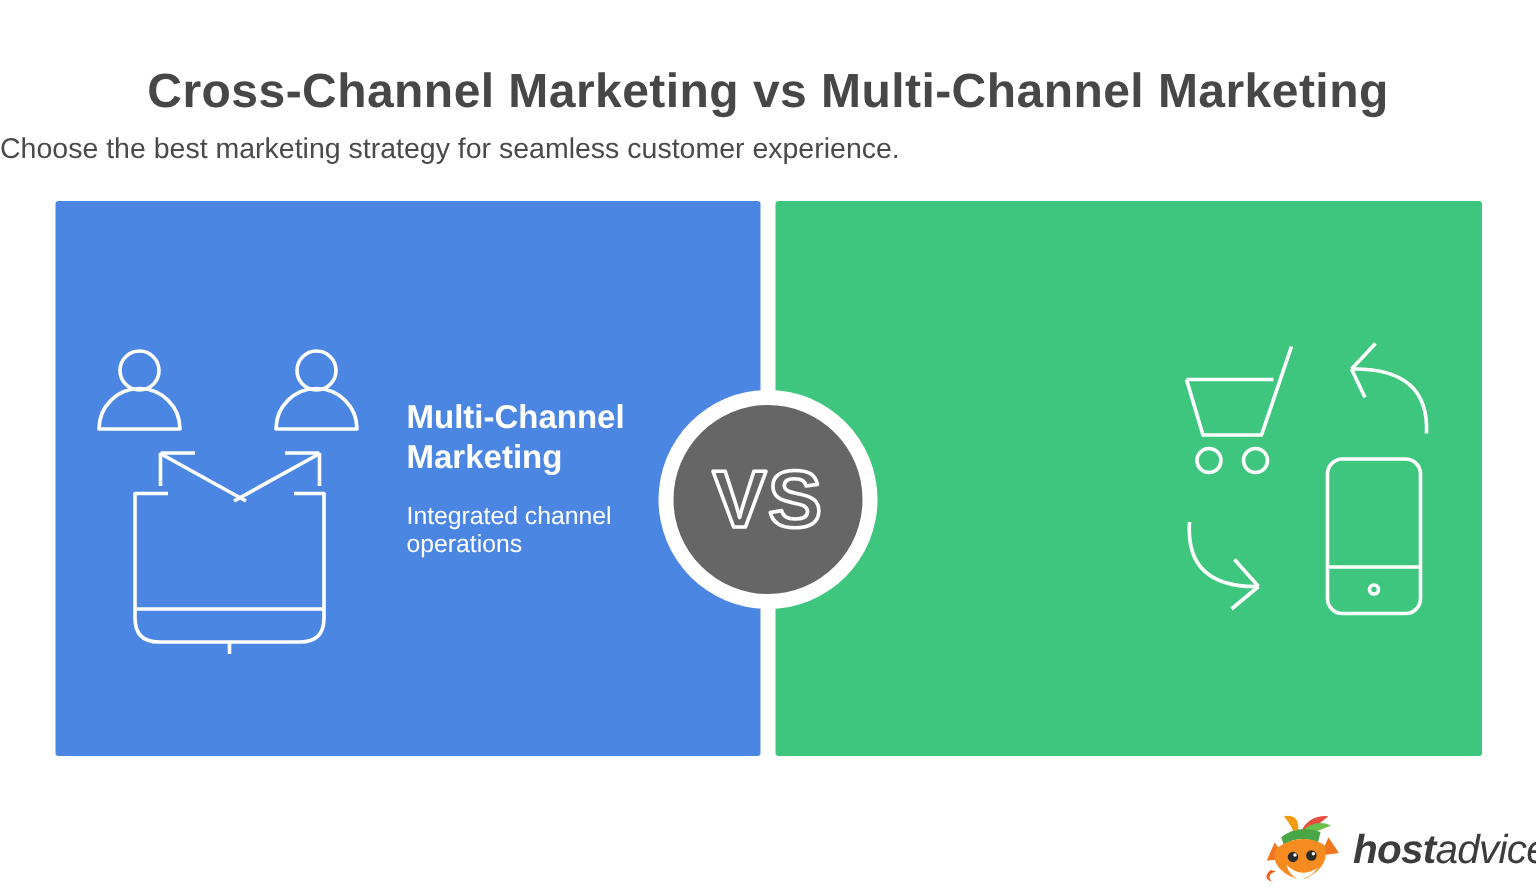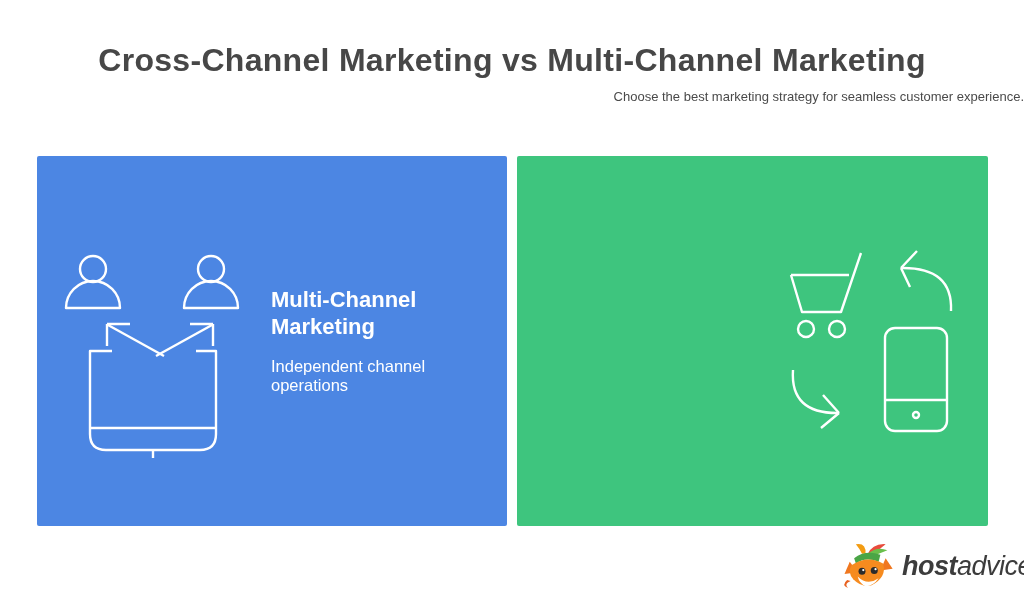--- a/index.html
+++ b/index.html
@@ -17,27 +17,27 @@
     top: 42px; left: 0; right: 0;
     text-align: center;
     font-size: 32px;
     font-weight: bold;
     letter-spacing: 0.3px;
     color: var(--title_text, #474747);
   }
   .subtitle {
     position: absolute;
     top: 89px; left: 0; right: 0;
-    text-align: right;
-    font-size: 13px;
+    text-align: left;
+    font-size: 19px;
     color: var(--subtitle_text, #4a4a4a);
   }
   .panel {
     position: absolute;
-    top: 156px;
+    top: 134px;
     height: 370px;
     border-radius: 2px;
   }
   .panel-left {
     left: 37px;
     width: 470px;
     background: var(--blue_panel, #4C86E3);
   }
   .panel-right {
     left: 517px;
@@ -129,21 +129,21 @@
       </g>
       <g>
         <path d="M52,113 H30 V196 Q30,212 46,212 H140 Q156,212 156,196 V113 H136"></path>
         <path d="M30,190 H156"></path>
         <path d="M93,212 V232"></path>
         <path d="M67,233 H120"></path>
       </g>
     </svg>
     <div class="panel-text text-left">
       <h2>Multi-Channel Marketing</h2>
-      <p>Independent channel operations</p>
+      <p>Integrated channel operations</p>
     </div>
   </section>
 
   <section class="panel panel-right">
     <div class="panel-text text-right">
     </div>
     <svg class="icon-svg icon-cross" width="200" height="210" viewBox="0 0 200 210" fill="none" stroke="#ffffff" stroke-width="2.4" stroke-linejoin="round">
       <g>
         <path d="M21,37 H79"></path>
         <path d="M21,37 L32,74 H71 L91,15"></path>
@@ -159,20 +159,27 @@
         <path d="M69,175 L53,157 M69,175 L51,190"></path>
       </g>
       <g>
         <rect x="115" y="90" width="62" height="103" rx="10"></rect>
         <path d="M115,162 H177"></path>
         <circle cx="146" cy="177" r="3"></circle>
       </g>
     </svg>
   </section>
 
+  <div class="vs-badge">
+    <div class="vs-inner">
+      <svg width="110" height="64" viewBox="0 0 110 64">
+        <text x="55" y="50" text-anchor="middle" font-family="Liberation Sans, sans-serif" font-size="54" font-weight="bold" letter-spacing="1" fill="none" stroke="#ffffff" stroke-width="2.4" stroke-linejoin="round">VS</text>
+      </svg>
+    </div>
+  </div>
 
   <div class="footer-logo">
     <svg width="56" height="50" viewBox="0 0 64 56">
       <path d="M30,15 Q36,2 51,3 Q42,10 37,15 Z" fill="#E84C3D"></path>
       <path d="M28,14 Q29,1 17,3 Q22,9 24,14 Z" fill="#F39C12"></path>
       <path d="M31,14 Q41,5 53,10 Q43,14 36,17 Z" fill="#6ABF4B"></path>
       <path d="M15,19 Q28,9 45,15 L43,23 Q28,17 17,25 Z" fill="#4AA546"></path>
       <path d="M10,23 L19,35 L4,37 Z" fill="#F0771F"></path>
       <path d="M51,19 L45,33 L59,31 Z" fill="#F0771F"></path>
       <path d="M12,27 Q30,15 48,25 Q53,40 35,50 Q24,53 14,43 Q7,35 12,27 Z" fill="#F68B1F"></path>

